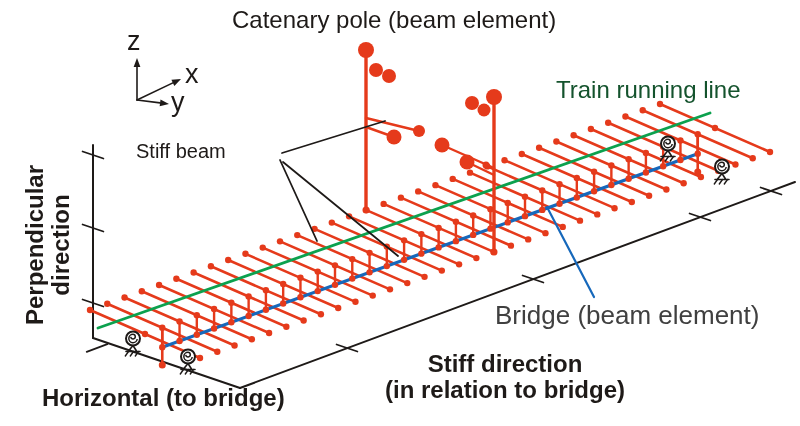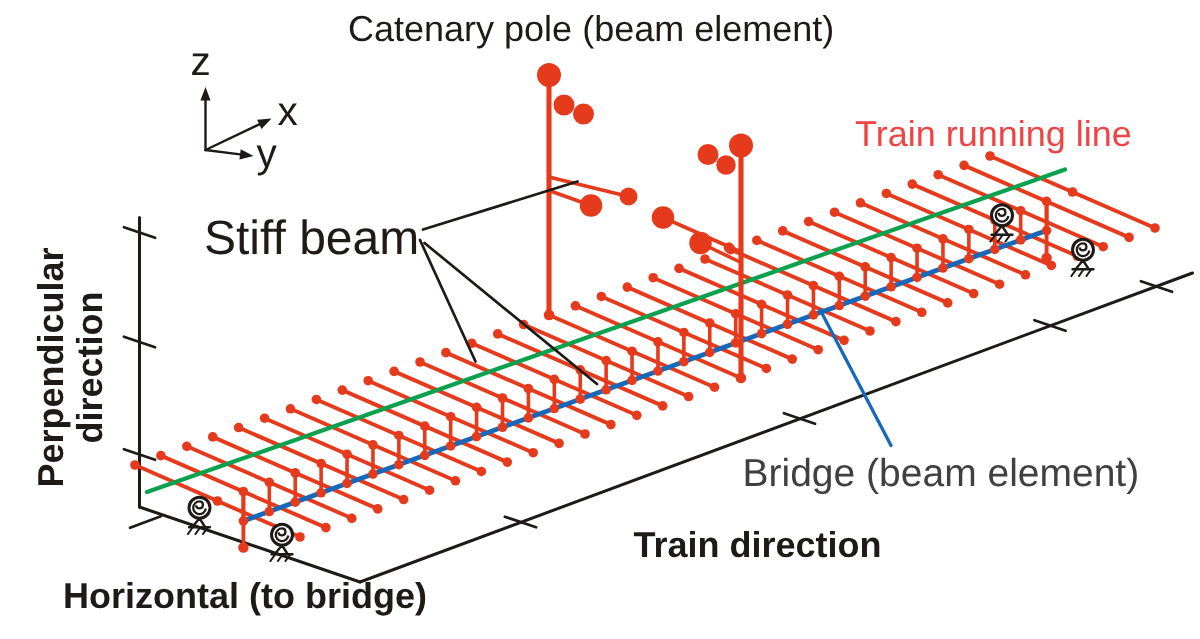--- a/index.html
+++ b/index.html
@@ -1,22 +1,22 @@
 <!DOCTYPE html>
 <html><head>
 <meta charset="utf-8">
 <style>
   html,body{margin:0;padding:0;background:#fff;}
   .stage{position:relative;width:800px;height:414px;background:#ffffff;overflow:hidden;
          font-family:"Liberation Sans", sans-serif;}
   svg{position:absolute;left:0;top:0;}
   .lbl{position:absolute;white-space:nowrap;color:#1e1a18;}
   .title{left:232px;top:6px;font-size:24px;}
-  .train{left:556px;top:76px;font-size:24px;color:#ef4444;margin-left:14px;}
-  .stiff{left:136px;top:140px;font-size:32px;}
+  .train{left:556px;top:76px;font-size:24px;color:#14532d;}
+  .stiff{left:136px;top:140px;font-size:20px;}
   .bridge{left:495px;top:300px;font-size:26px;color:#404040;}
   .axial{left:320px;top:351px;width:370px;text-align:center;font-size:24px;font-weight:bold;line-height:26px;}
   .horiz{left:2px;top:384px;font-size:24px;font-weight:bold;margin-left:40px;}
   .perp{left:-57px;top:219px;width:210px;text-align:center;font-size:24px;font-weight:bold;
         line-height:26px;transform:rotate(-90deg);}
   .axz{left:127px;top:26px;font-size:27px;}
   .axx{left:185px;top:59px;font-size:27px;}
   .axy{left:171px;top:87px;font-size:27px;}
 </style>
 </head>
@@ -312,21 +312,22 @@
         <line x1="137" y1="100" x2="160.06949910957698" y2="102.88368738869713" stroke="#1e1a18" stroke-width="1.6" stroke-linecap="round"></line>
         <polygon points="169,104 159.64778101197368,106.2574321695236 160.49121720718028,99.50994260787066" fill="#1e1a18"></polygon>
       </g>
     </svg>
 
   <div class="lbl title">Catenary pole (beam element)</div>
   <div class="lbl train">Train running line</div>
   <div class="lbl stiff">Stiff beam</div>
   <div class="lbl bridge">Bridge (beam element)</div>
   <div class="lbl axial">
-    <div>Train direction</div>
+    <div>Stiff direction</div>
+    <div>(in relation to bridge)</div>
   </div>
   <div class="lbl horiz">Horizontal (to bridge)</div>
   <div class="lbl perp">
     <div>Perpendicular</div>
     <div>direction</div>
   </div>
   <div class="lbl axz">z</div>
   <div class="lbl axx">x</div>
   <div class="lbl axy">y</div>
 </div>

